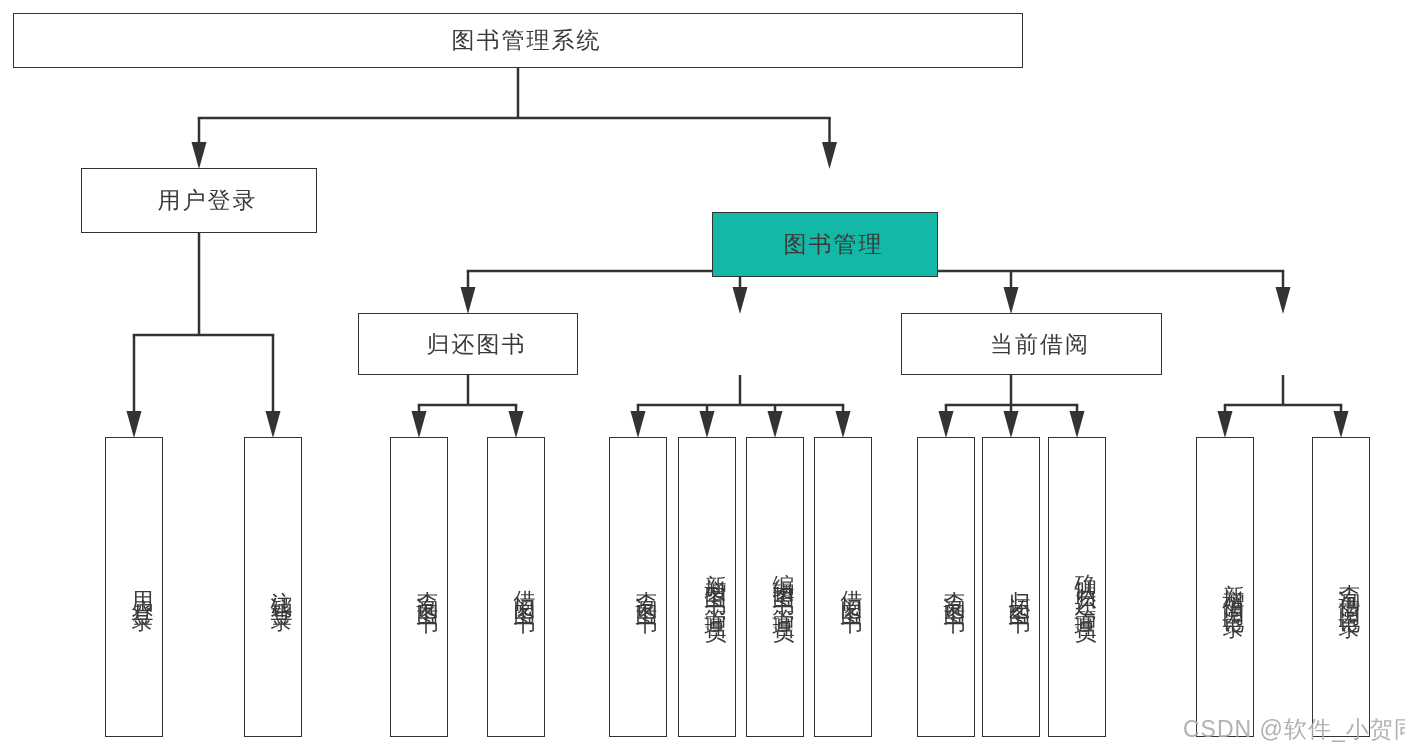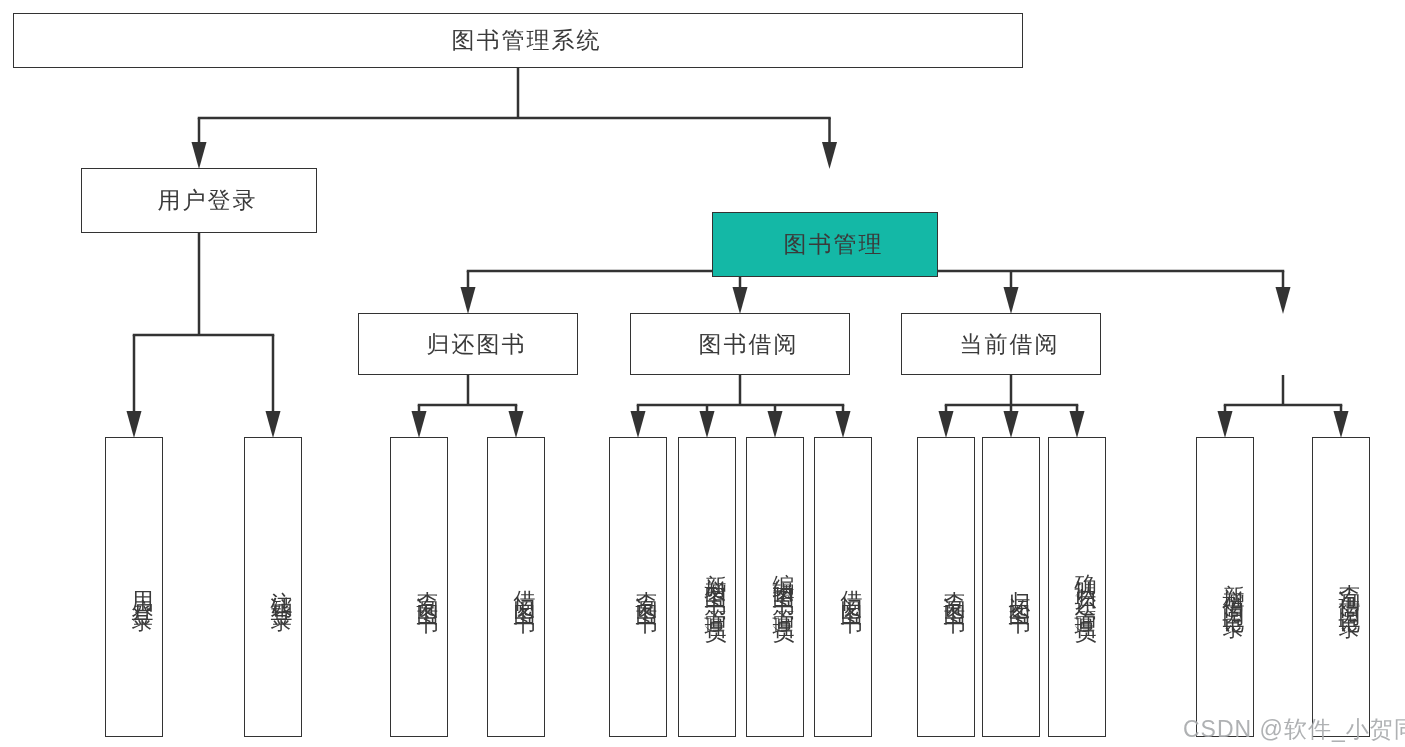--- a/index.html
+++ b/index.html
@@ -126,24 +126,21 @@
       </div>
       <div class="node" style="left: 81px; top: 168px; width: 236px; height: 65px; border-color: rgb(51, 51, 51); background: rgb(255, 255, 255); color: rgb(58, 58, 58);">
         <span class="lbl">用户登录</span>
       </div>
       <div class="node" style="left: 712px; top: 168px; width: 226px; height: 65px; border-color: rgb(51, 51, 51); background: #14b8a6; color: rgb(58, 58, 58); margin-top: 44px;">
         <span class="lbl">图书管理</span>
       </div>
       <div class="node" style="left: 358px; top: 313px; width: 220px; height: 62px; border-color: rgb(51, 51, 51); background: rgb(255, 255, 255); color: rgb(58, 58, 58);">
         <span class="lbl">归还图书</span>
       </div>
-      <div class="node" style="left: 630px; top: 313px; width: 220px; height: 62px; border-color: rgb(51, 51, 51); background: rgb(255, 255, 255); color: rgb(58, 58, 58);">
-        <span class="lbl">图书借阅</span>
-      </div>
-      <div class="node" style="left: 901px; top: 313px; width: 200px; height: 62px; border-color: rgb(51, 51, 51); background: rgb(255, 255, 255); color: rgb(58, 58, 58);">
+      <div class="node" style="left: 901px; top: 313px; width: 261px; height: 62px; border-color: rgb(51, 51, 51); background: rgb(255, 255, 255); color: rgb(58, 58, 58);">
         <span class="lbl">当前借阅</span>
       </div>
       <div class="node vertical" style="left: 105px; top: 437px; width: 58px; height: 300px; border-color: rgb(51, 51, 51); background: rgb(255, 255, 255); color: rgb(58, 58, 58);">
         <span class="lbl">用户登录</span>
       </div>
       <div class="node vertical" style="left: 244px; top: 437px; width: 58px; height: 300px; border-color: rgb(51, 51, 51); background: rgb(255, 255, 255); color: rgb(58, 58, 58);">
         <span class="lbl">注销登录</span>
       </div>
       <div class="node vertical" style="left: 390px; top: 437px; width: 58px; height: 300px; border-color: rgb(51, 51, 51); background: rgb(255, 255, 255); color: rgb(58, 58, 58);">
         <span class="lbl">查询图书</span>

